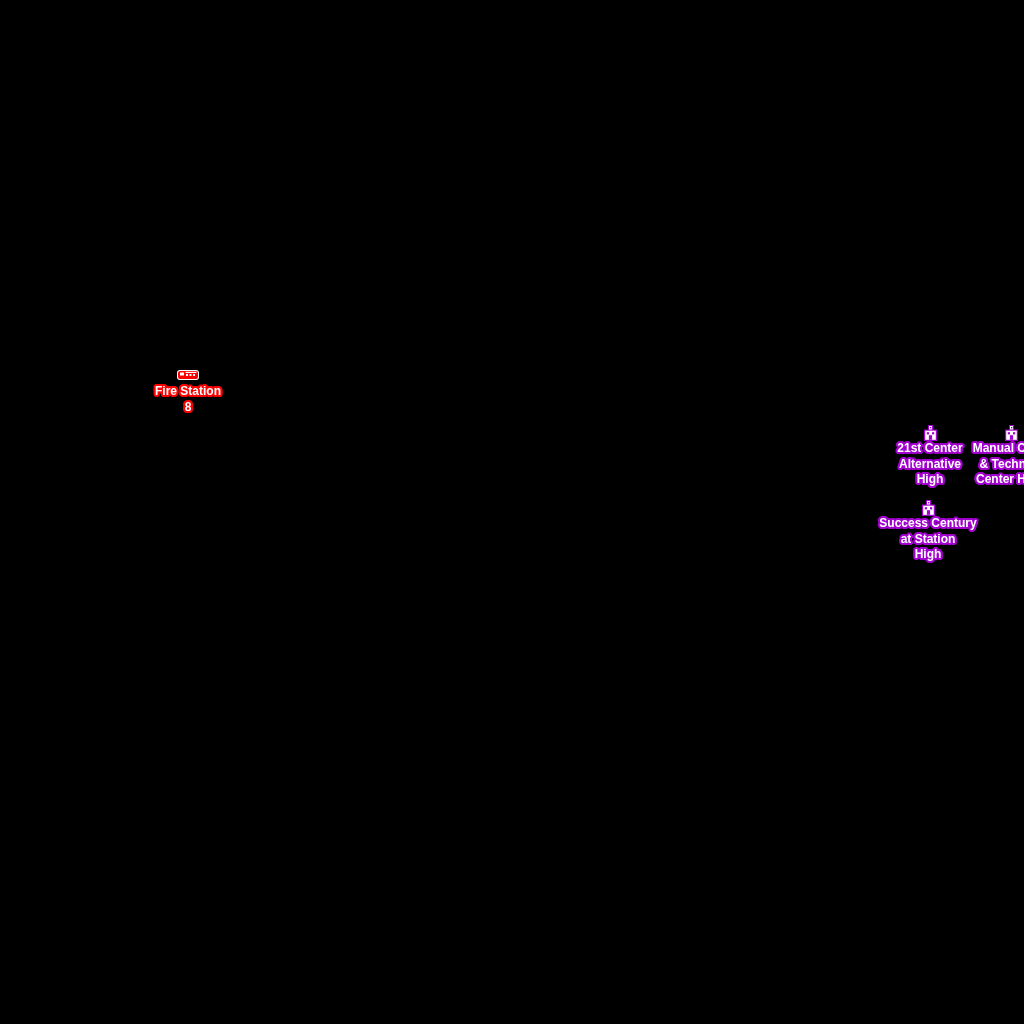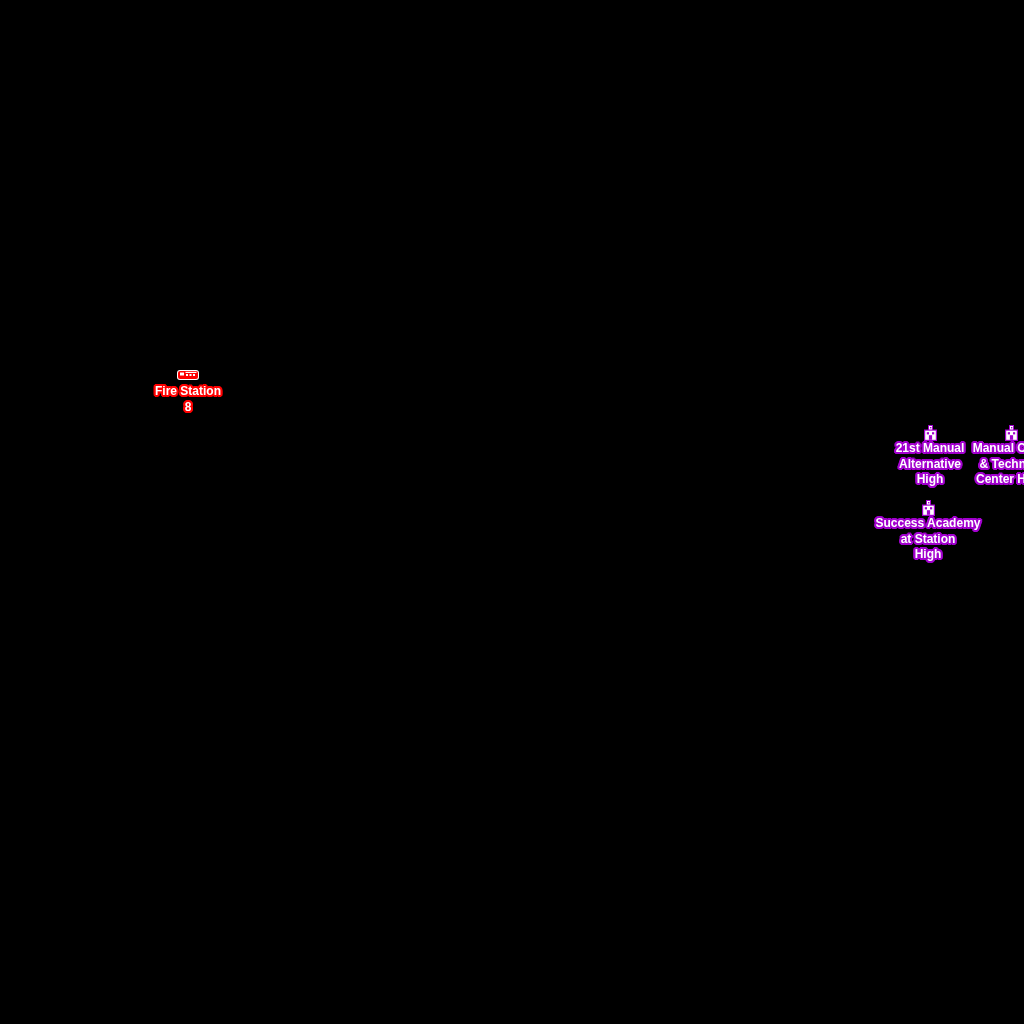--- a/index.html
+++ b/index.html
@@ -81,21 +81,21 @@
     <rect x="5" y="0" width="5" height="6" fill="#a200ce"></rect>
     <rect x="6" y="1" width="3" height="4" fill="#ffffff"></rect>
     <rect x="7" y="2" width="1.4" height="1.4" fill="#a200ce"></rect>
     <rect x="1" y="4.5" width="13" height="11.5" fill="#a200ce"></rect>
     <rect x="2.2" y="5.7" width="10.6" height="9.1" fill="#ffffff"></rect>
     <rect x="3.8" y="7.2" width="2.2" height="2.2" fill="#a200ce"></rect>
     <rect x="9" y="7.2" width="2.2" height="2.2" fill="#a200ce"></rect>
     <rect x="5.9" y="10.2" width="3.2" height="4.6" fill="#a200ce"></rect>
   </svg>
   <div class="poi-label haloed halo-purple c21-label">
-    <div>21st Manual</div>
+    <div>21st Center</div>
     <div>Alternative</div>
     <div>High</div>
   </div>
 
   <svg class="poi-icon manual-icon" viewBox="0 0 15 16">
     <rect x="5" y="0" width="5" height="6" fill="#a200ce"></rect>
     <rect x="6" y="1" width="3" height="4" fill="#ffffff"></rect>
     <rect x="7" y="2" width="1.4" height="1.4" fill="#a200ce"></rect>
     <rect x="1" y="4.5" width="13" height="11.5" fill="#a200ce"></rect>
     <rect x="2.2" y="5.7" width="10.6" height="9.1" fill="#ffffff"></rect>
@@ -113,18 +113,18 @@
     <rect x="5" y="0" width="5" height="6" fill="#a200ce"></rect>
     <rect x="6" y="1" width="3" height="4" fill="#ffffff"></rect>
     <rect x="7" y="2" width="1.4" height="1.4" fill="#a200ce"></rect>
     <rect x="1" y="4.5" width="13" height="11.5" fill="#a200ce"></rect>
     <rect x="2.2" y="5.7" width="10.6" height="9.1" fill="#ffffff"></rect>
     <rect x="3.8" y="7.2" width="2.2" height="2.2" fill="#a200ce"></rect>
     <rect x="9" y="7.2" width="2.2" height="2.2" fill="#a200ce"></rect>
     <rect x="5.9" y="10.2" width="3.2" height="4.6" fill="#a200ce"></rect>
   </svg>
   <div class="poi-label haloed halo-purple succ-label">
-    <div>Success Academy</div>
+    <div>Success Century</div>
     <div>at Station</div>
     <div>High</div>
   </div>
 
 </div>
 
 </body></html>

